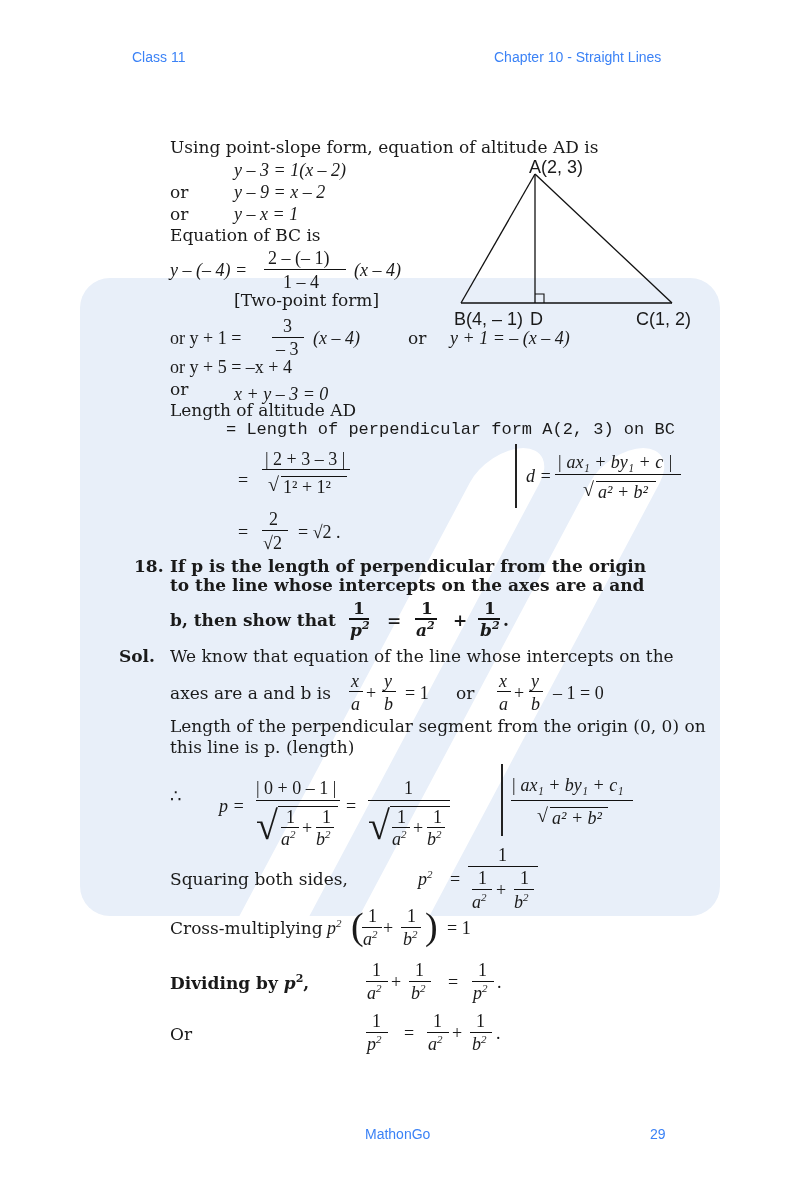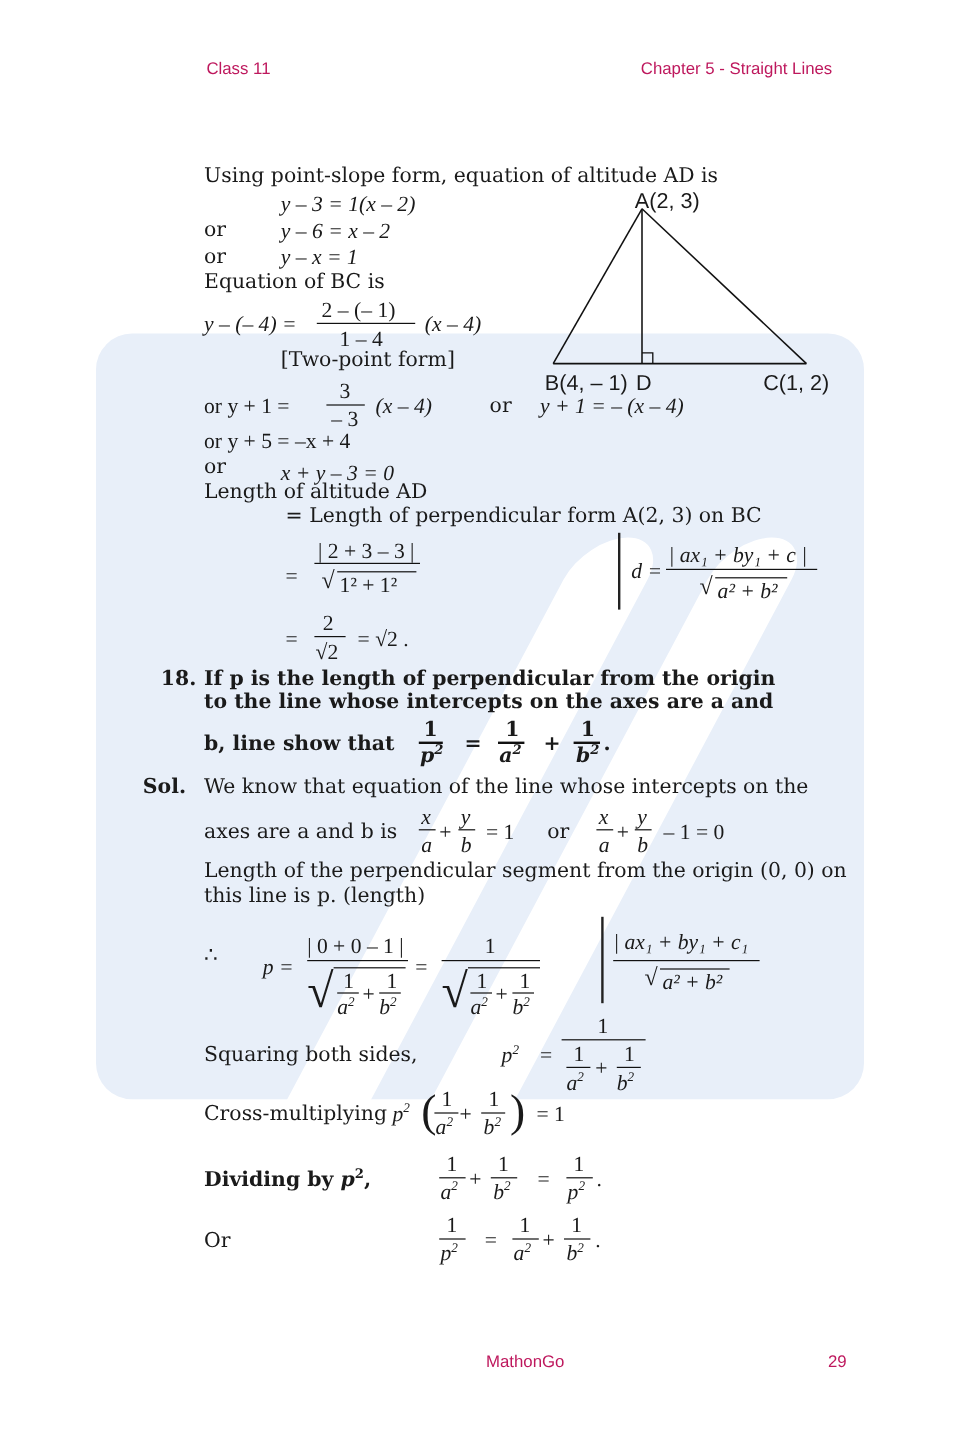--- a/index.html
+++ b/index.html
@@ -1,56 +1,56 @@
 <!DOCTYPE html>
 <html><head>
 <meta charset="utf-8">
 <style>
   html,body{margin:0;padding:0;}
   body{width:800px;height:1194px;background:#ffffff;position:relative;overflow:hidden;font-family:"DejaVu Serif","Liberation Serif",serif;color:#1a1a1a;}
   .abs{position:absolute;white-space:nowrap;}
-  .hdr{font-family:"Liberation Sans",sans-serif;font-size:14px;color:#be185d;margin-left:40px;}
+  .hdr{font-family:"Liberation Sans",sans-serif;font-size:14px;color:#3b82f6;}
   .watermark{position:absolute;left:80px;top:278px;width:640px;height:638px;background:#e8eff9;border-radius:30px;}
   .wm-stroke{position:absolute;background:#ffffff;border-radius:40px;transform:skewX(-28deg);}
   .t{font-size:17px;line-height:20px;}
   .m{font-family:"Liberation Serif","DejaVu Serif",serif;font-size:18px;}
   i{font-style:italic;}
   .sq{font-size:20px;}
   .bold{font-weight:bold;}
   sup{font-size:11px;vertical-align:super;line-height:0;}
   .vbar{position:absolute;width:1.5px;background:#222;}
   .tri-label{font-family:"Liberation Sans",sans-serif;font-size:18px;}
 </style>
 </head>
 <body>
 
 <div class="watermark">
   <div class="wm-stroke" style="left:270px;top:170px;width:70px;height:520px;"></div>
   <div class="wm-stroke" style="left:390px;top:170px;width:70px;height:520px;"></div>
 </div>
 
 <div class="abs hdr" style="left:132px;top:49px;">Class 11</div>
-<div class="abs hdr" style="left:494px;top:49px;">Chapter 5 - Straight Lines</div>
+<div class="abs hdr" style="left:494px;top:49px;">Chapter 10 - Straight Lines</div>
 
 <svg class="abs" style="left:440px;top:150px;" width="260" height="180">
   <line x1="95" y1="24" x2="21" y2="153" stroke="#111" stroke-width="1.3"></line>
   <line x1="95" y1="24" x2="232" y2="153" stroke="#111" stroke-width="1.3"></line>
   <line x1="21" y1="153" x2="232" y2="153" stroke="#111" stroke-width="1.3"></line>
   <line x1="95" y1="24" x2="95" y2="153" stroke="#111" stroke-width="1.3"></line>
   <polyline points="95,144 104,144 104,153" fill="none" stroke="#111" stroke-width="1.1"></polyline>
 </svg>
 <div class="abs tri-label" style="left:529px;top:157px;">A(2, 3)</div>
 <div class="abs tri-label" style="left:454px;top:309px;">B(4, – 1)</div>
 <div class="abs tri-label" style="left:530px;top:309px;">D</div>
 <div class="abs tri-label" style="left:636px;top:309px;">C(1, 2)</div>
 
 <div class="abs t" style="left:170px;top:137px;">Using point-slope form, equation of altitude AD is</div>
 <div class="abs t m" style="left:234px;top:160px;font-style:italic;">y – 3 = 1(x – 2)</div>
 <div class="abs t" style="left:170px;top:182px;">or</div>
-<div class="abs t m" style="left:234px;top:182px;font-style:italic;">y – 6 = x – 2</div>
+<div class="abs t m" style="left:234px;top:182px;font-style:italic;">y – 9 = x – 2</div>
 <div class="abs t" style="left:170px;top:204px;">or</div>
 <div class="abs t m" style="left:234px;top:204px;font-style:italic;">y – x = 1</div>
 <div class="abs t" style="left:170px;top:225px;">Equation of BC is</div>
 
 <div class="abs t m" style="left:170px;top:260px;font-style:italic;">y – (– 4) =</div>
 <div class="abs t m" style="left:268px;top:248px;">2 – (– 1)</div>
 <div class="abs" style="left:264px;top:269px;width:82px;height:1px;background:#111;"></div>
 <div class="abs t m" style="left:283px;top:272px;">1 – 4</div>
 <div class="abs t m" style="left:354px;top:260px;font-style:italic;">(x – 4)</div>
 <div class="abs t" style="left:234px;top:290px;">[Two-point form]</div>
@@ -60,21 +60,21 @@
 <div class="abs" style="left:272px;top:337px;width:32px;height:1px;background:#111;"></div>
 <div class="abs t m" style="left:276px;top:339px;">– 3</div>
 <div class="abs t m" style="left:313px;top:328px;font-style:italic;">(x – 4)</div>
 <div class="abs t" style="left:408px;top:328px;">or</div>
 <div class="abs t m" style="left:450px;top:328px;font-style:italic;">y + 1 = – (x – 4)</div>
 
 <div class="abs t m" style="left:170px;top:357px;">or y + 5 = –x + 4</div>
 <div class="abs t" style="left:170px;top:379px;">or</div>
 <div class="abs t m" style="left:234px;top:384px;font-style:italic;">x + y – 3 = 0</div>
 <div class="abs t" style="left:170px;top:400px;">Length of altitude AD</div>
-<div class="abs t" style="left:238px;top:420px;">= Length of perpendicular form A(2, 3) on BC</div>
+<div class="abs t" style="left:226px;top:420px;font-family:Liberation Mono, monospace;">= Length of perpendicular form A(2, 3) on BC</div>
 
 <div class="abs t m" style="left:238px;top:470px;">=</div>
 <div class="abs t m" style="left:265px;top:449px;">| 2 + 3 – 3 |</div>
 <div class="abs" style="left:262px;top:469px;width:88px;height:1px;background:#111;"></div>
 <div class="abs t m sq" style="left:268px;top:474px;">√</div>
 <div class="abs" style="left:281px;top:476px;width:66px;height:1px;background:#111;"></div>
 <div class="abs t m" style="left:283px;top:477px;">1² + 1²</div>
 
 <div class="abs t m" style="left:238px;top:522px;">=</div>
 <div class="abs t m" style="left:269px;top:509px;">2</div>
@@ -86,21 +86,21 @@
 <div class="abs t m" style="left:526px;top:466px;font-style:italic;">d =</div>
 <div class="abs t m" style="left:557px;top:452px;font-style:italic;">| ax₁ + by₁ + c |</div>
 <div class="abs" style="left:555px;top:474px;width:126px;height:1px;background:#111;"></div>
 <div class="abs t m sq" style="left:583px;top:479px;">√</div>
 <div class="abs" style="left:596px;top:481px;width:60px;height:1px;background:#111;"></div>
 <div class="abs t m" style="left:598px;top:482px;font-style:italic;">a² + b²</div>
 
 <div class="abs t bold" style="left:134px;top:556px;font-size:17px;">18.</div>
 <div class="abs t bold" style="left:170px;top:556px;font-size:17px;">If p is the length of perpendicular from the origin</div>
 <div class="abs t bold" style="left:170px;top:575px;font-size:17px;">to the line whose intercepts on the axes are a and</div>
-<div class="abs t bold" style="left:170px;top:610px;font-size:17px;">b, line show that</div>
+<div class="abs t bold" style="left:170px;top:610px;font-size:17px;">b, then show that</div>
 <div class="abs bold" style="left:353px;top:598px;font-size:17px;">1</div>
 <div class="abs" style="left:349px;top:618px;width:20px;height:1.5px;background:#111;"></div>
 <div class="abs bold" style="left:350px;top:620px;font-size:17px;font-style:italic;">p<sup>2</sup></div>
 <div class="abs bold" style="left:387px;top:610px;font-size:17px;">=</div>
 <div class="abs bold" style="left:421px;top:598px;font-size:17px;">1</div>
 <div class="abs" style="left:415px;top:618px;width:22px;height:1.5px;background:#111;"></div>
 <div class="abs bold" style="left:416px;top:620px;font-size:17px;font-style:italic;">a<sup>2</sup></div>
 <div class="abs bold" style="left:453px;top:610px;font-size:17px;">+</div>
 <div class="abs bold" style="left:484px;top:598px;font-size:17px;">1</div>
 <div class="abs" style="left:478px;top:618px;width:22px;height:1.5px;background:#111;"></div>

